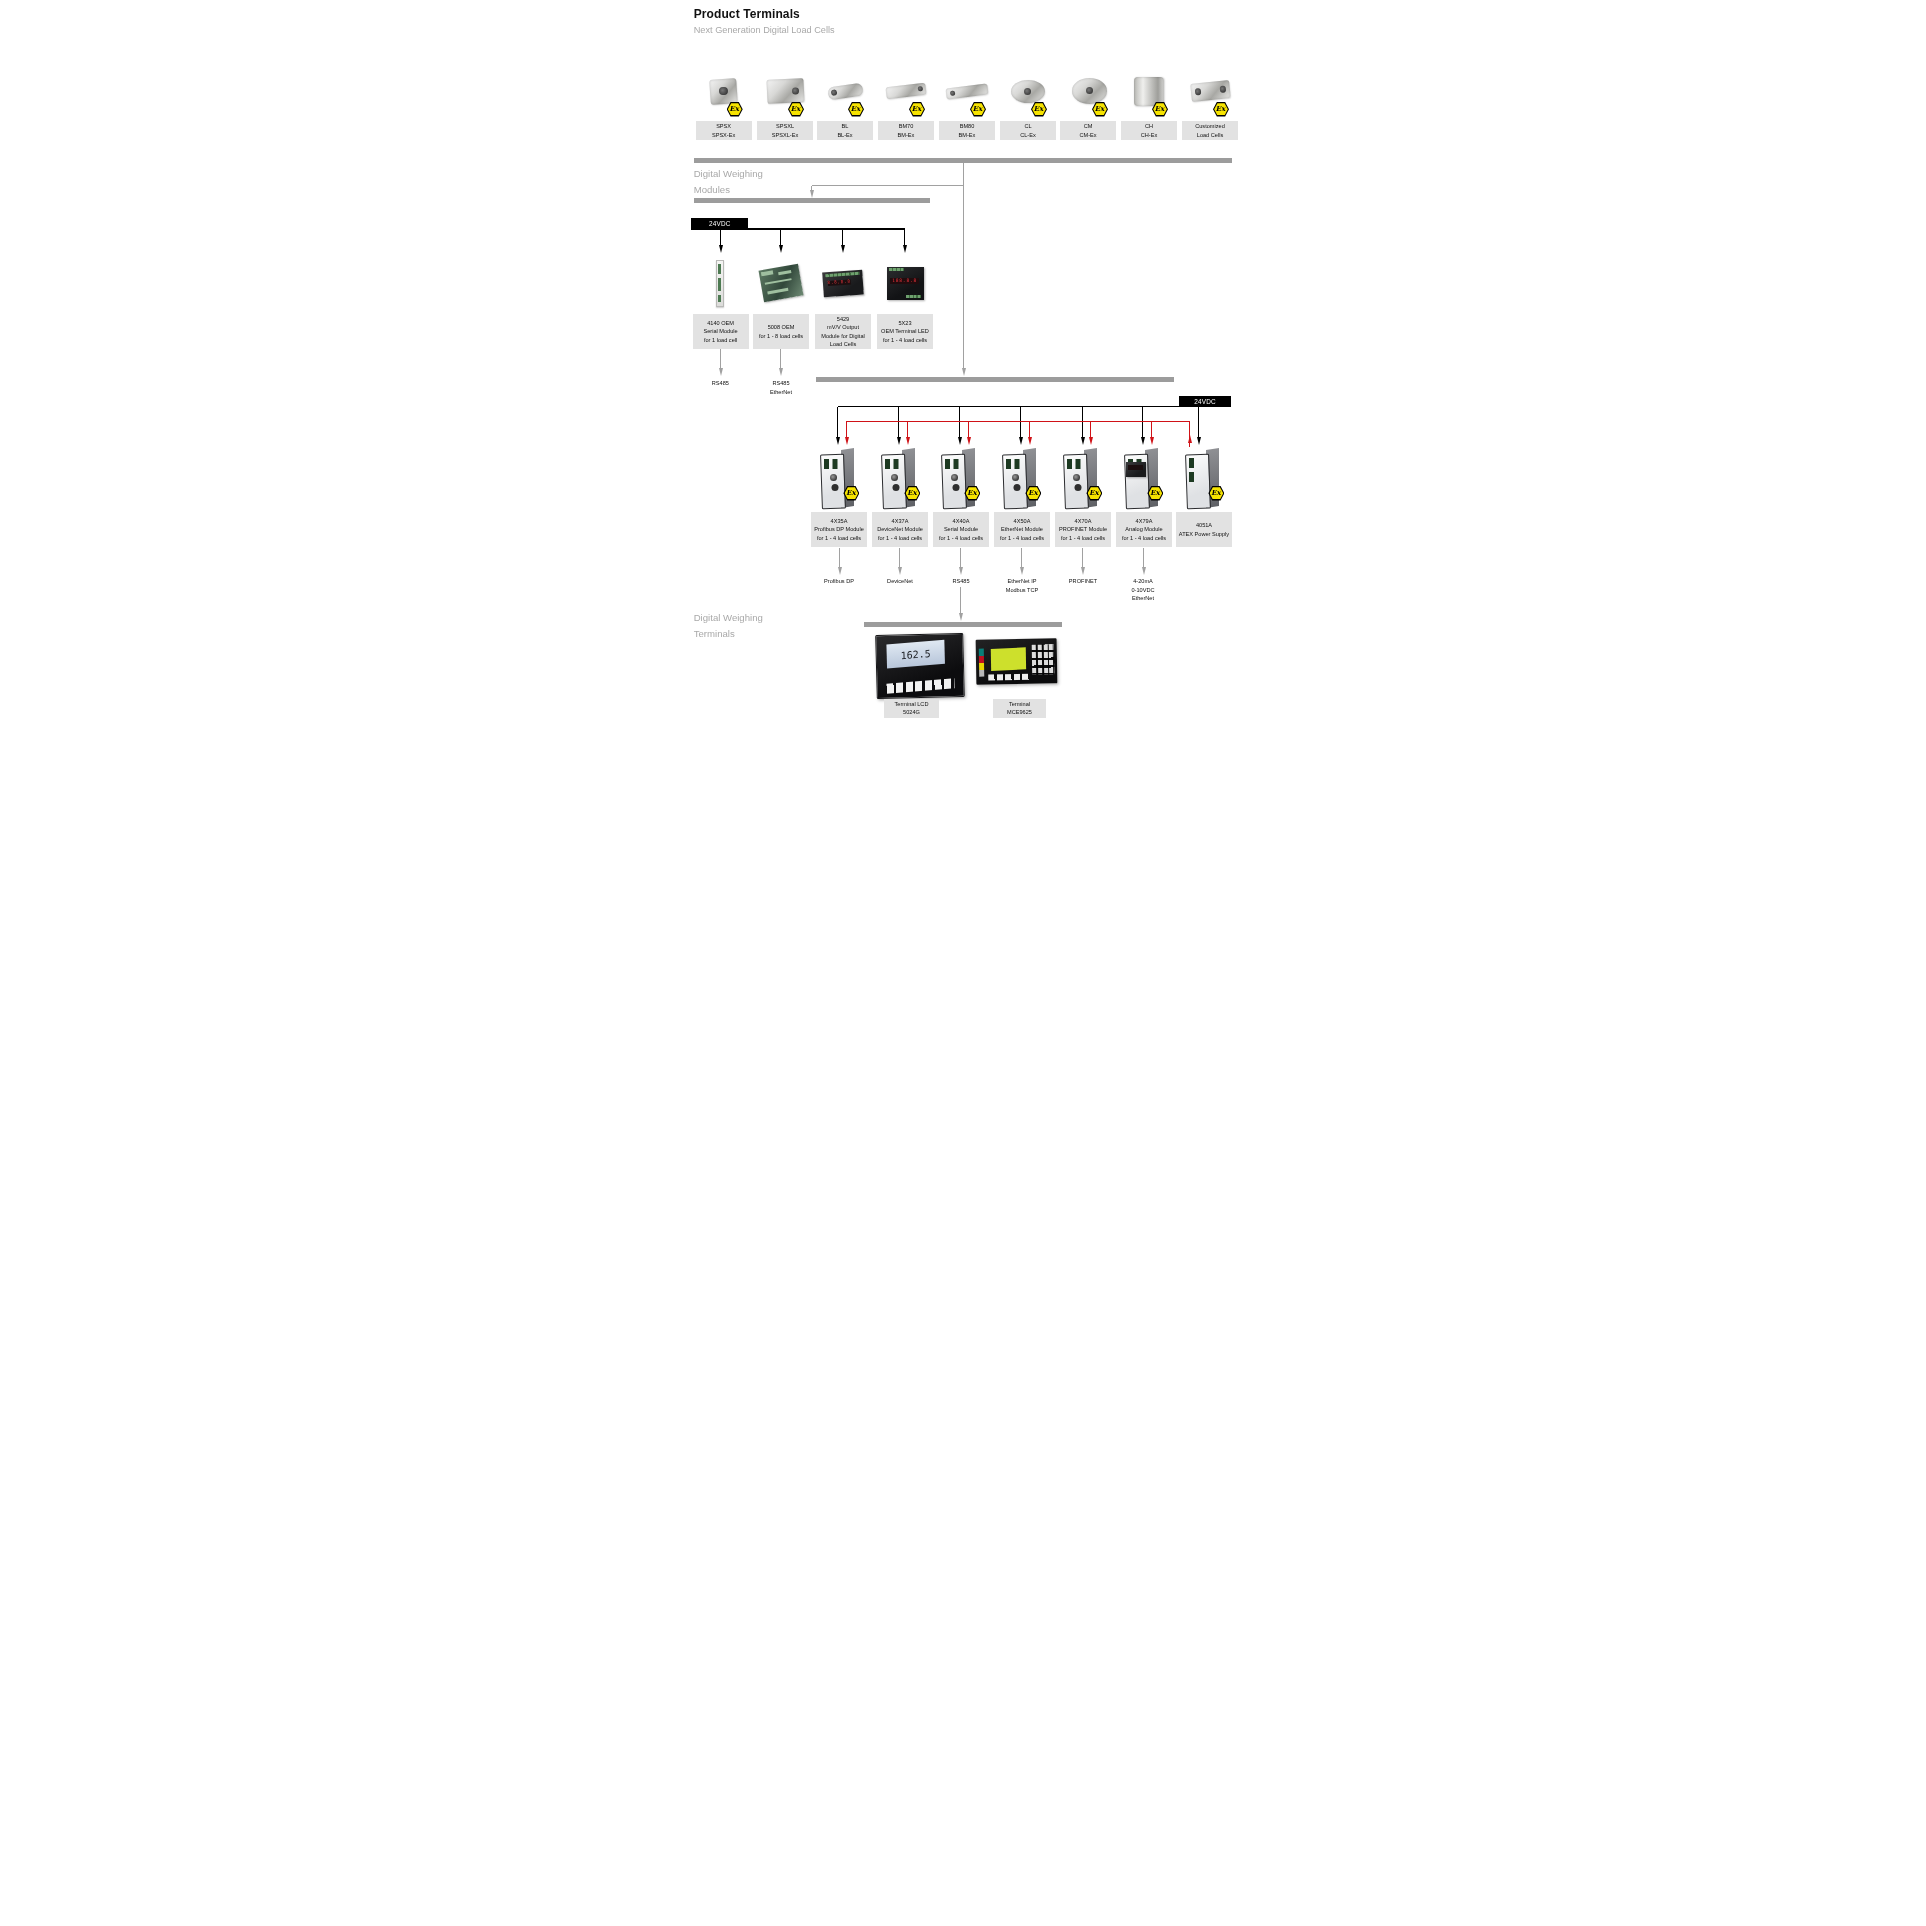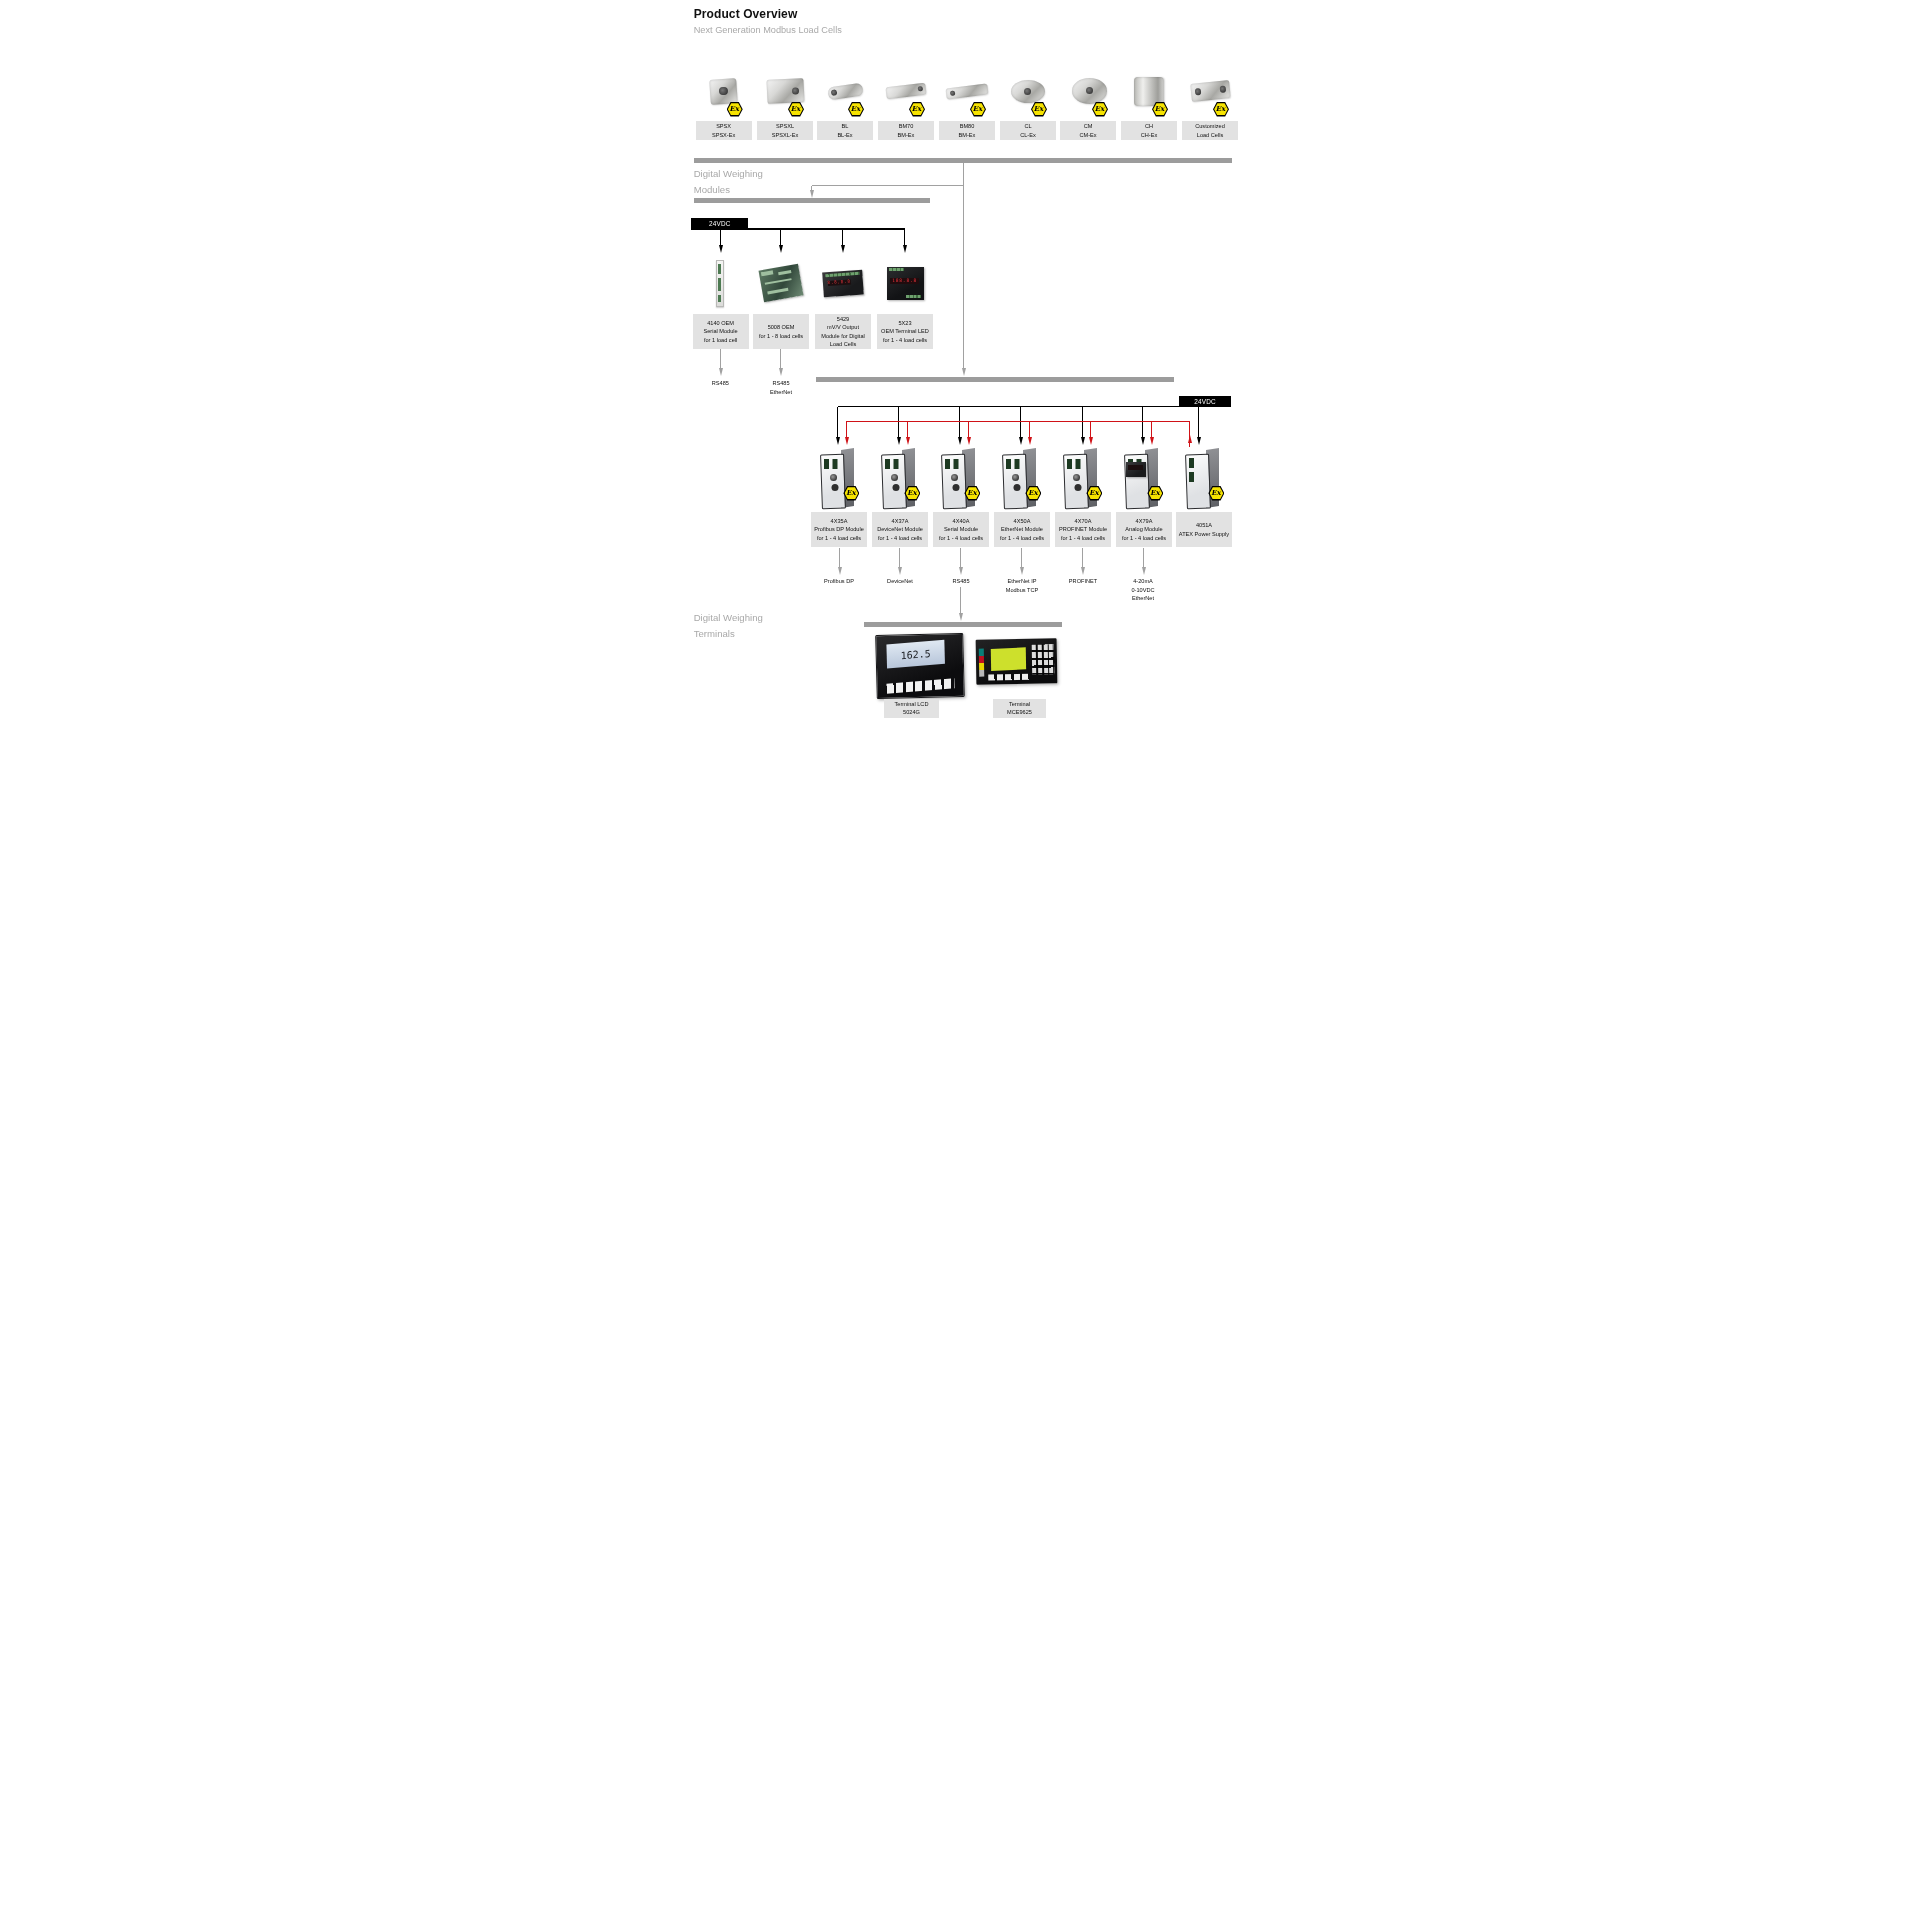--- a/index.html
+++ b/index.html
@@ -68,22 +68,22 @@
   .tmce .keypad{position:absolute;right:3.1px;top:6.2px;width:22.3px;height:30px;
       background:repeating-linear-gradient(90deg,#ededed 0 3.9px,#0b0b0c 3.9px 5.8px),repeating-linear-gradient(#ededed 0 5.4px,#0b0b0c 5.4px 7.7px);background-blend-mode:multiply;}
   .tmce .brow{position:absolute;left:11.6px;bottom:3.9px;width:42px;height:6.2px;
       background:repeating-linear-gradient(90deg,#ededed 0 6.2px,#0b0b0c 6.2px 8.5px);}
 </style>
 </head>
 <body>
 
 <div id="page">
 
-  <div class="title">Product Overview</div>
-  <div class="subtitle">Next Generation Modbus Load Cells</div>
+  <div class="title">Product Terminals</div>
+  <div class="subtitle">Next Generation Digital Load Cells</div>
 
   <div class="photocell" style="left:12.7px;top:62px;width:60px;height:58px;">
     <div class="lcph" style="width:27px;height:25px;border-radius:3.1px;transform:rotate(-4deg);position:relative;">
         <div class="dot" style="left:9.2px;top:7.7px;width:8.5px;height:8.5px;"></div>
       </div>
     <div class="ex" style="left:33px;top:40px;">
         <div class="in"></div>
         <span>Ex</span>
       </div>
   </div>

